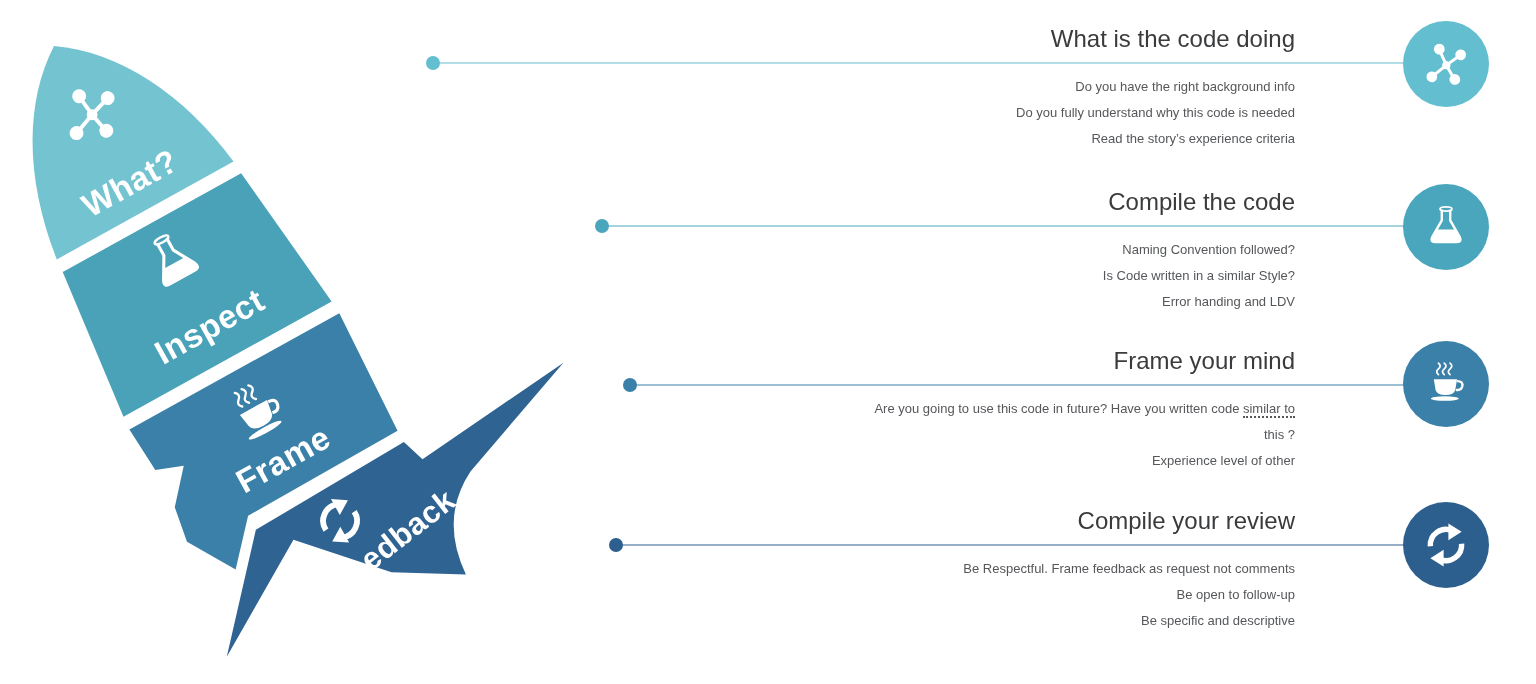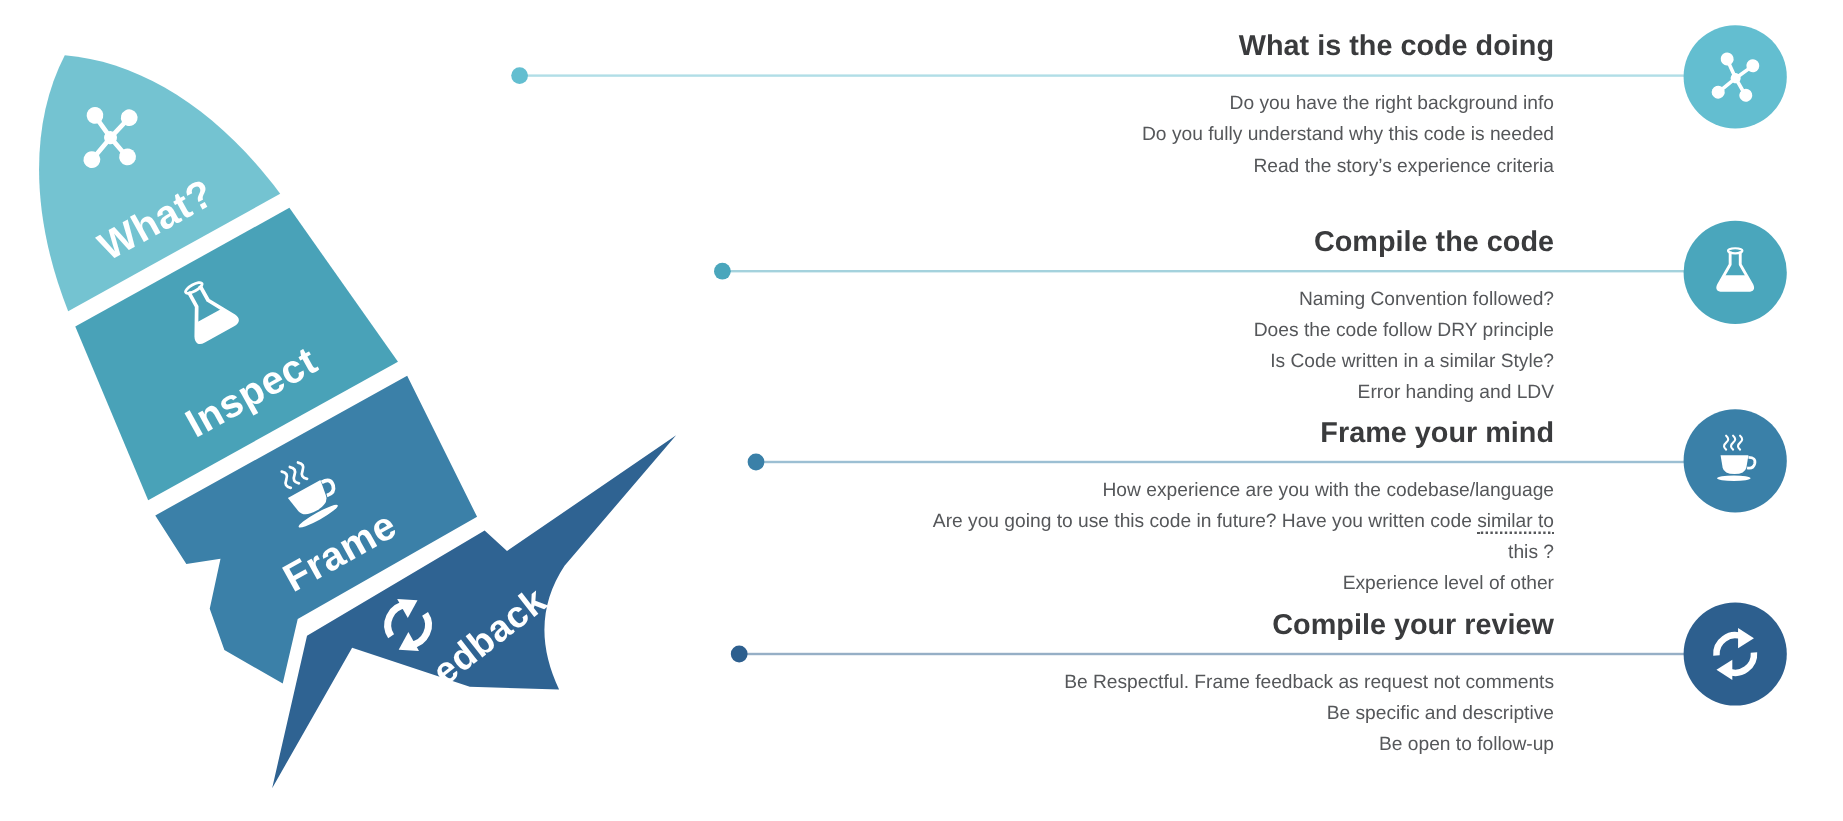--- a/index.html
+++ b/index.html
@@ -13,25 +13,25 @@
   
   .rocket-wrap{position:absolute;left:0;top:0;width:640px;height:684px;}
   .rocket-label{
     font-family:"Liberation Sans","DejaVu Sans",sans-serif;
     font-weight:bold;fill:#ffffff;letter-spacing:.5px;
   }
 
   
   .section-head{
     position:absolute;left:520px;right:241px;text-align:right;
-    font-size:24px;font-weight:bold;color:#3a3b3d;line-height:30px;
+    font-size:24px;font-weight:normal;color:#3a3b3d;line-height:30px;
   }
   .section-body{
     position:absolute;left:520px;right:241px;text-align:right;
-    font-size:16px;color:#55575a;line-height:26px;
+    font-size:13px;color:#55575a;line-height:26px;
   }
   .bullet{white-space:nowrap;}
   .dotted{
     border-bottom:2px dotted #55575a;
     padding-bottom:0px;
   }
 
   
   .connector{
     position:absolute;height:2px;background:#9fd2df;
@@ -132,50 +132,48 @@
   <div class="badge" style="left: 1403px; top: 21px; background: rgb(99, 190, 208);">
     <svg width="62" height="62" viewBox="0 0 80 80" class="tilt">
       <use href="#sym-molecule" x="9" y="9" width="62" height="62"></use>
     </svg>
   </div>
 
   <div class="section-head" style="top:187px">Compile the code</div>
   <div class="connector" style="left: 598px; top: 225px; width: 806px; background: rgba(74, 166, 188, 0.5); --dot: #4aa6bc;"></div>
   <div class="section-body" style="top:237px">
     <div class="bullet">Naming Convention followed?</div>
-    <div class="bullet">Does the code follow DRY principle</div>
     <div class="bullet">Is Code written in a similar Style?</div>
     <div class="bullet">Error handing and LDV</div>
   </div>
   <div class="badge" style="left: 1403px; top: 184px; background: rgb(74, 166, 188);">
     <svg width="62" height="62" viewBox="0 0 80 80">
       <use href="#sym-flask" x="9" y="9" width="62" height="62"></use>
     </svg>
   </div>
 
   <div class="section-head" style="top:346px">Frame your mind</div>
   <div class="connector" style="left: 626px; top: 384px; width: 778px; background: rgba(58, 128, 168, 0.5); --dot: #3a80a8;"></div>
   <div class="section-body" style="top:396px">
-    <div class="bullet">How experience are you with the codebase/language</div>
     <div class="bullet"><span>Are you going to use this code in future? Have you written code </span><span class="dotted">similar to</span></div>
     <div class="bullet">this ?</div>
     <div class="bullet">Experience level of other</div>
   </div>
   <div class="badge" style="left: 1403px; top: 341px; background: rgb(58, 128, 168);">
     <svg width="60" height="60" viewBox="0 0 80 80">
       <use href="#sym-coffee" x="9" y="9" width="62" height="62"></use>
     </svg>
   </div>
 
   <div class="section-head" style="top:506px">Compile your review</div>
   <div class="connector" style="left: 612px; top: 544px; width: 792px; background: rgba(45, 95, 142, 0.5); --dot: #2d5f8e;"></div>
   <div class="section-body" style="top:556px">
     <div class="bullet">Be Respectful. Frame feedback as request not comments</div>
+    <div class="bullet">Be open to follow-up</div>
     <div class="bullet">Be specific and descriptive</div>
-    <div class="bullet">Be open to follow-up</div>
   </div>
   <div class="badge" style="left: 1403px; top: 502px; background: rgb(45, 95, 142);">
     <svg width="62" height="62" viewBox="0 0 80 80">
       <use href="#sym-refresh" x="9" y="9" width="62" height="62"></use>
     </svg>
   </div>
 
 </div>
 
 </body></html>

